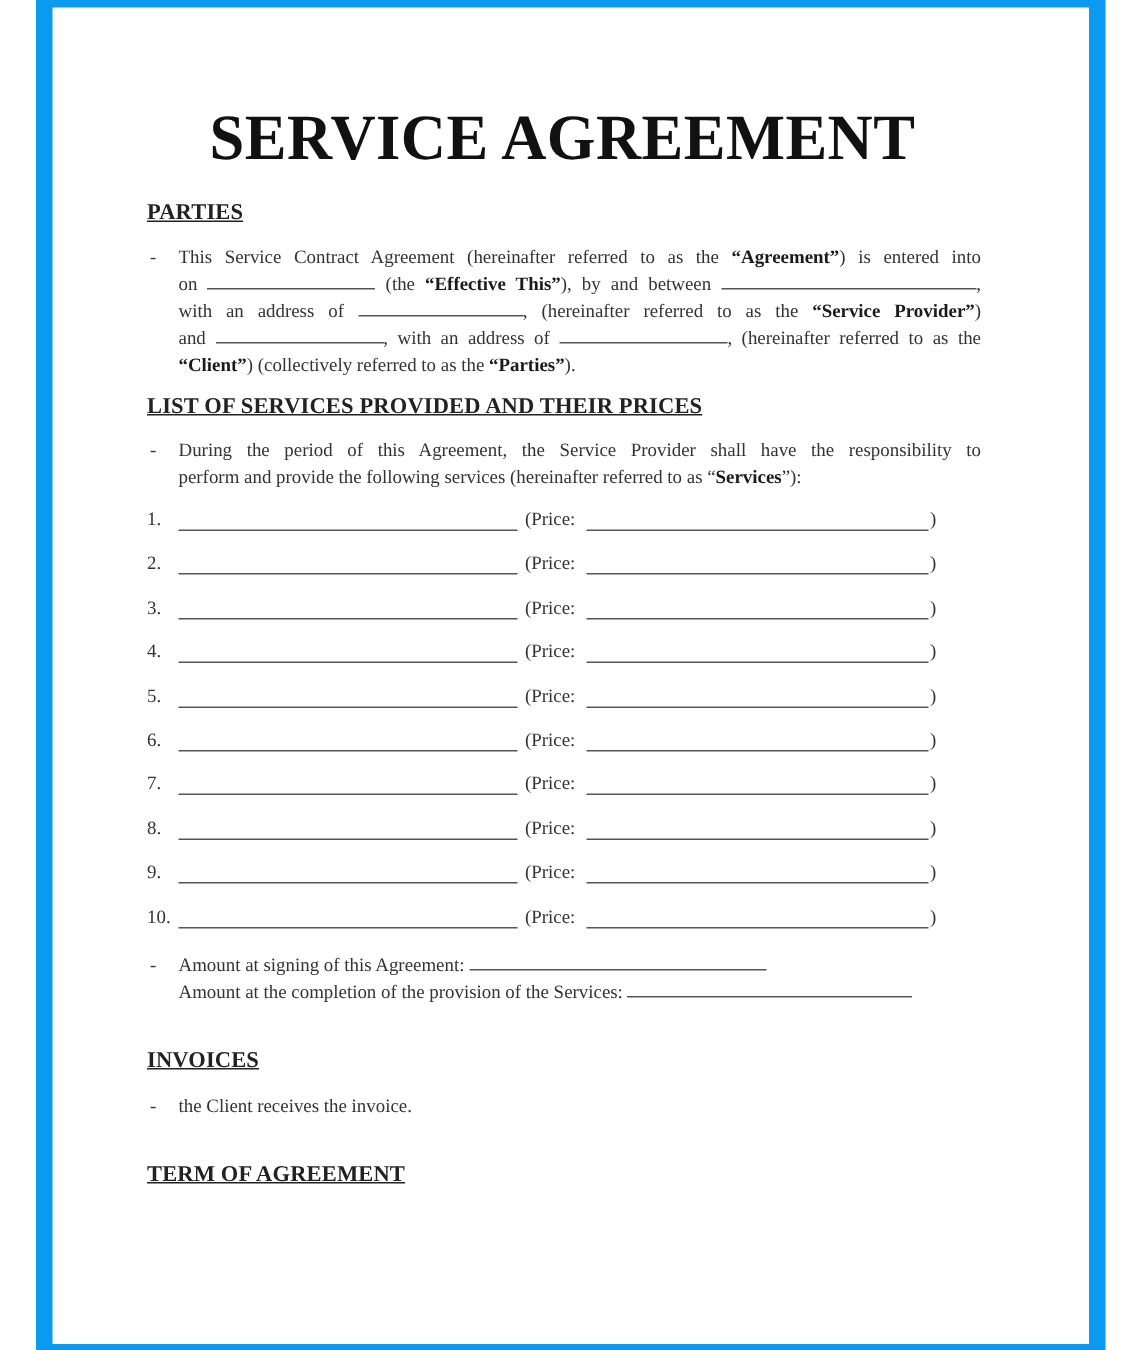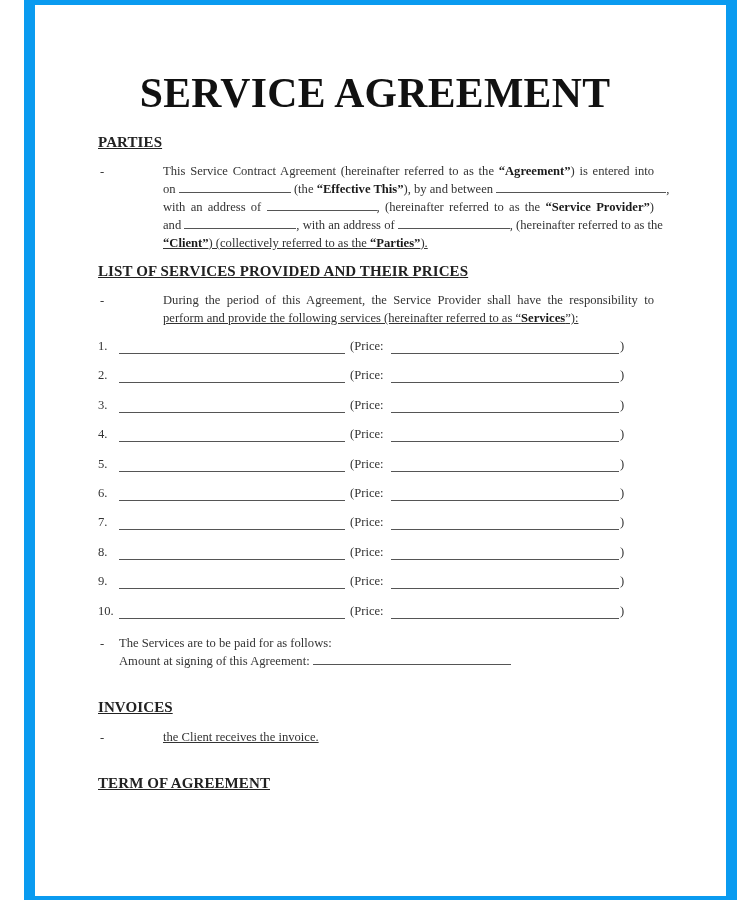--- a/index.html
+++ b/index.html
@@ -18,22 +18,22 @@
     font-weight: bold; font-size: 43px; letter-spacing: 0.3px; color: #111;
     transform: scaleX(0.97);
   }
   .h {
     position: absolute; left: 98px; font-weight: bold; font-size: 15px;
     text-decoration: underline; color: #222; letter-spacing: 0.1px;
   }
   .para { position: absolute; left: 98px; width: 556px; font-size: 12.6px; line-height: 18px; color: #333; }
   .para .dash { position: absolute; left: 2px; top: 0; }
   .para .txt { margin-left: 21px; text-align: justify; }
-  .para .line { display: block; text-align: justify; text-align-last: justify; white-space: nowrap; margin-left: 44px; }
-  .para .line.last { text-align-last: left; text-decoration: underline; }
+  .para .line { display: block; text-align: justify; text-align-last: justify; white-space: nowrap; }
+  .para .line.last { text-align-last: left; }
   .blank { display: inline-block; border-bottom: 1px solid #555; height: 12px; vertical-align: baseline; }
   b { color: #1a1a1a; }
   .row { position: absolute; left: 98px; width: 530px; height: 18px; font-size: 12.6px; color: #333; }
   .row .num { position: absolute; left: 0; top: 0; }
   .row .svc { position: absolute; left: 21px; top: 0; width: 226px; height: 14px; border-bottom: 1px solid #555; }
   .row .plabel { position: absolute; left: 252px; top: 0; }
   .row .price { position: absolute; left: 293px; top: 0; width: 228px; height: 14px; border-bottom: 1px solid #555; }
   .row .close { position: absolute; left: 522px; top: 0; }
 </style>
 </head>
@@ -133,22 +133,22 @@
       <span class="svc"></span>
       <span class="plabel">(Price:</span>
       <span class="price"></span>
       <span class="close">)</span>
     </div>
   </div>
 
 <div class="para" style="top:634px;">
   <span class="dash">-</span>
   <div class="txt" style="text-align:left;">
-    <div>The Services are to be paid for as follows:</div>
     <div><span>Amount at signing of this Agreement:</span> <span class="blank" style="width:198px"></span></div>
+    <div><span>Amount at the completion of the provision of the Services:</span> <span class="blank" style="width:190px"></span></div>
   </div>
 </div>
 
 <div class="h" style="top:699px;text-align:center;">INVOICES</div>
 <div class="para" style="top:728px;">
   <span class="dash">-</span>
   <div class="txt">
     <span class="line last">the Client receives the invoice.</span>
   </div>
 </div>

